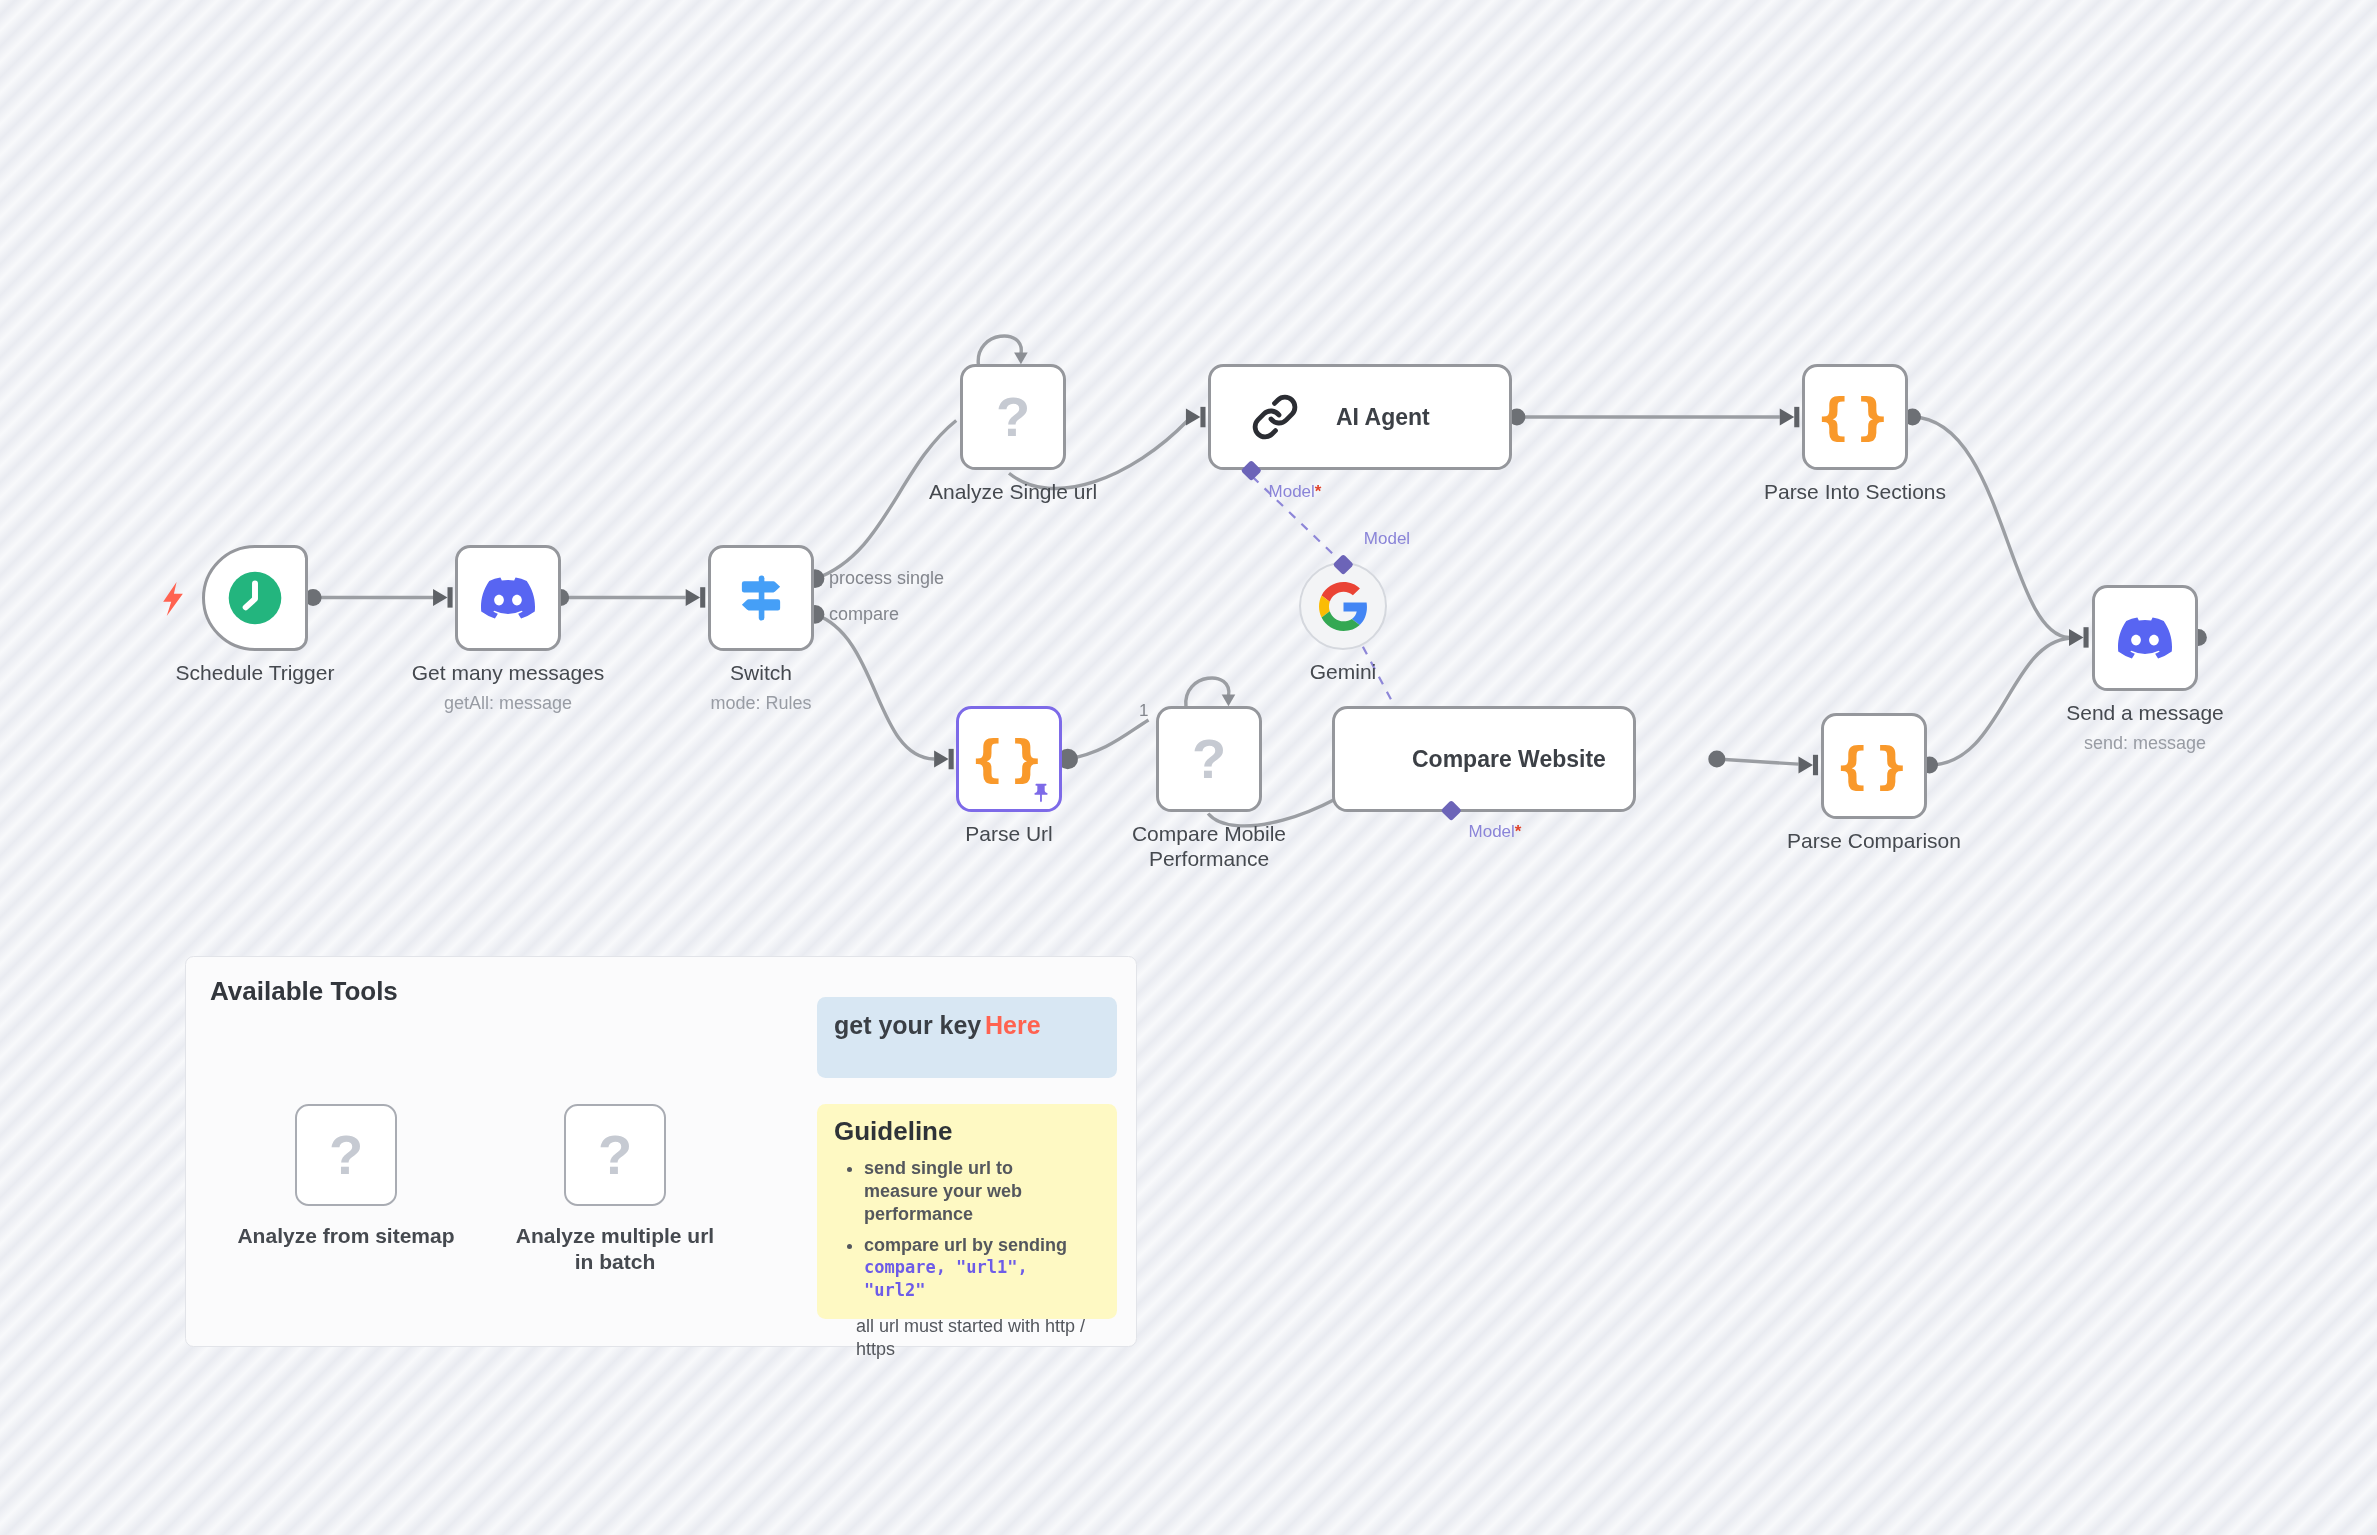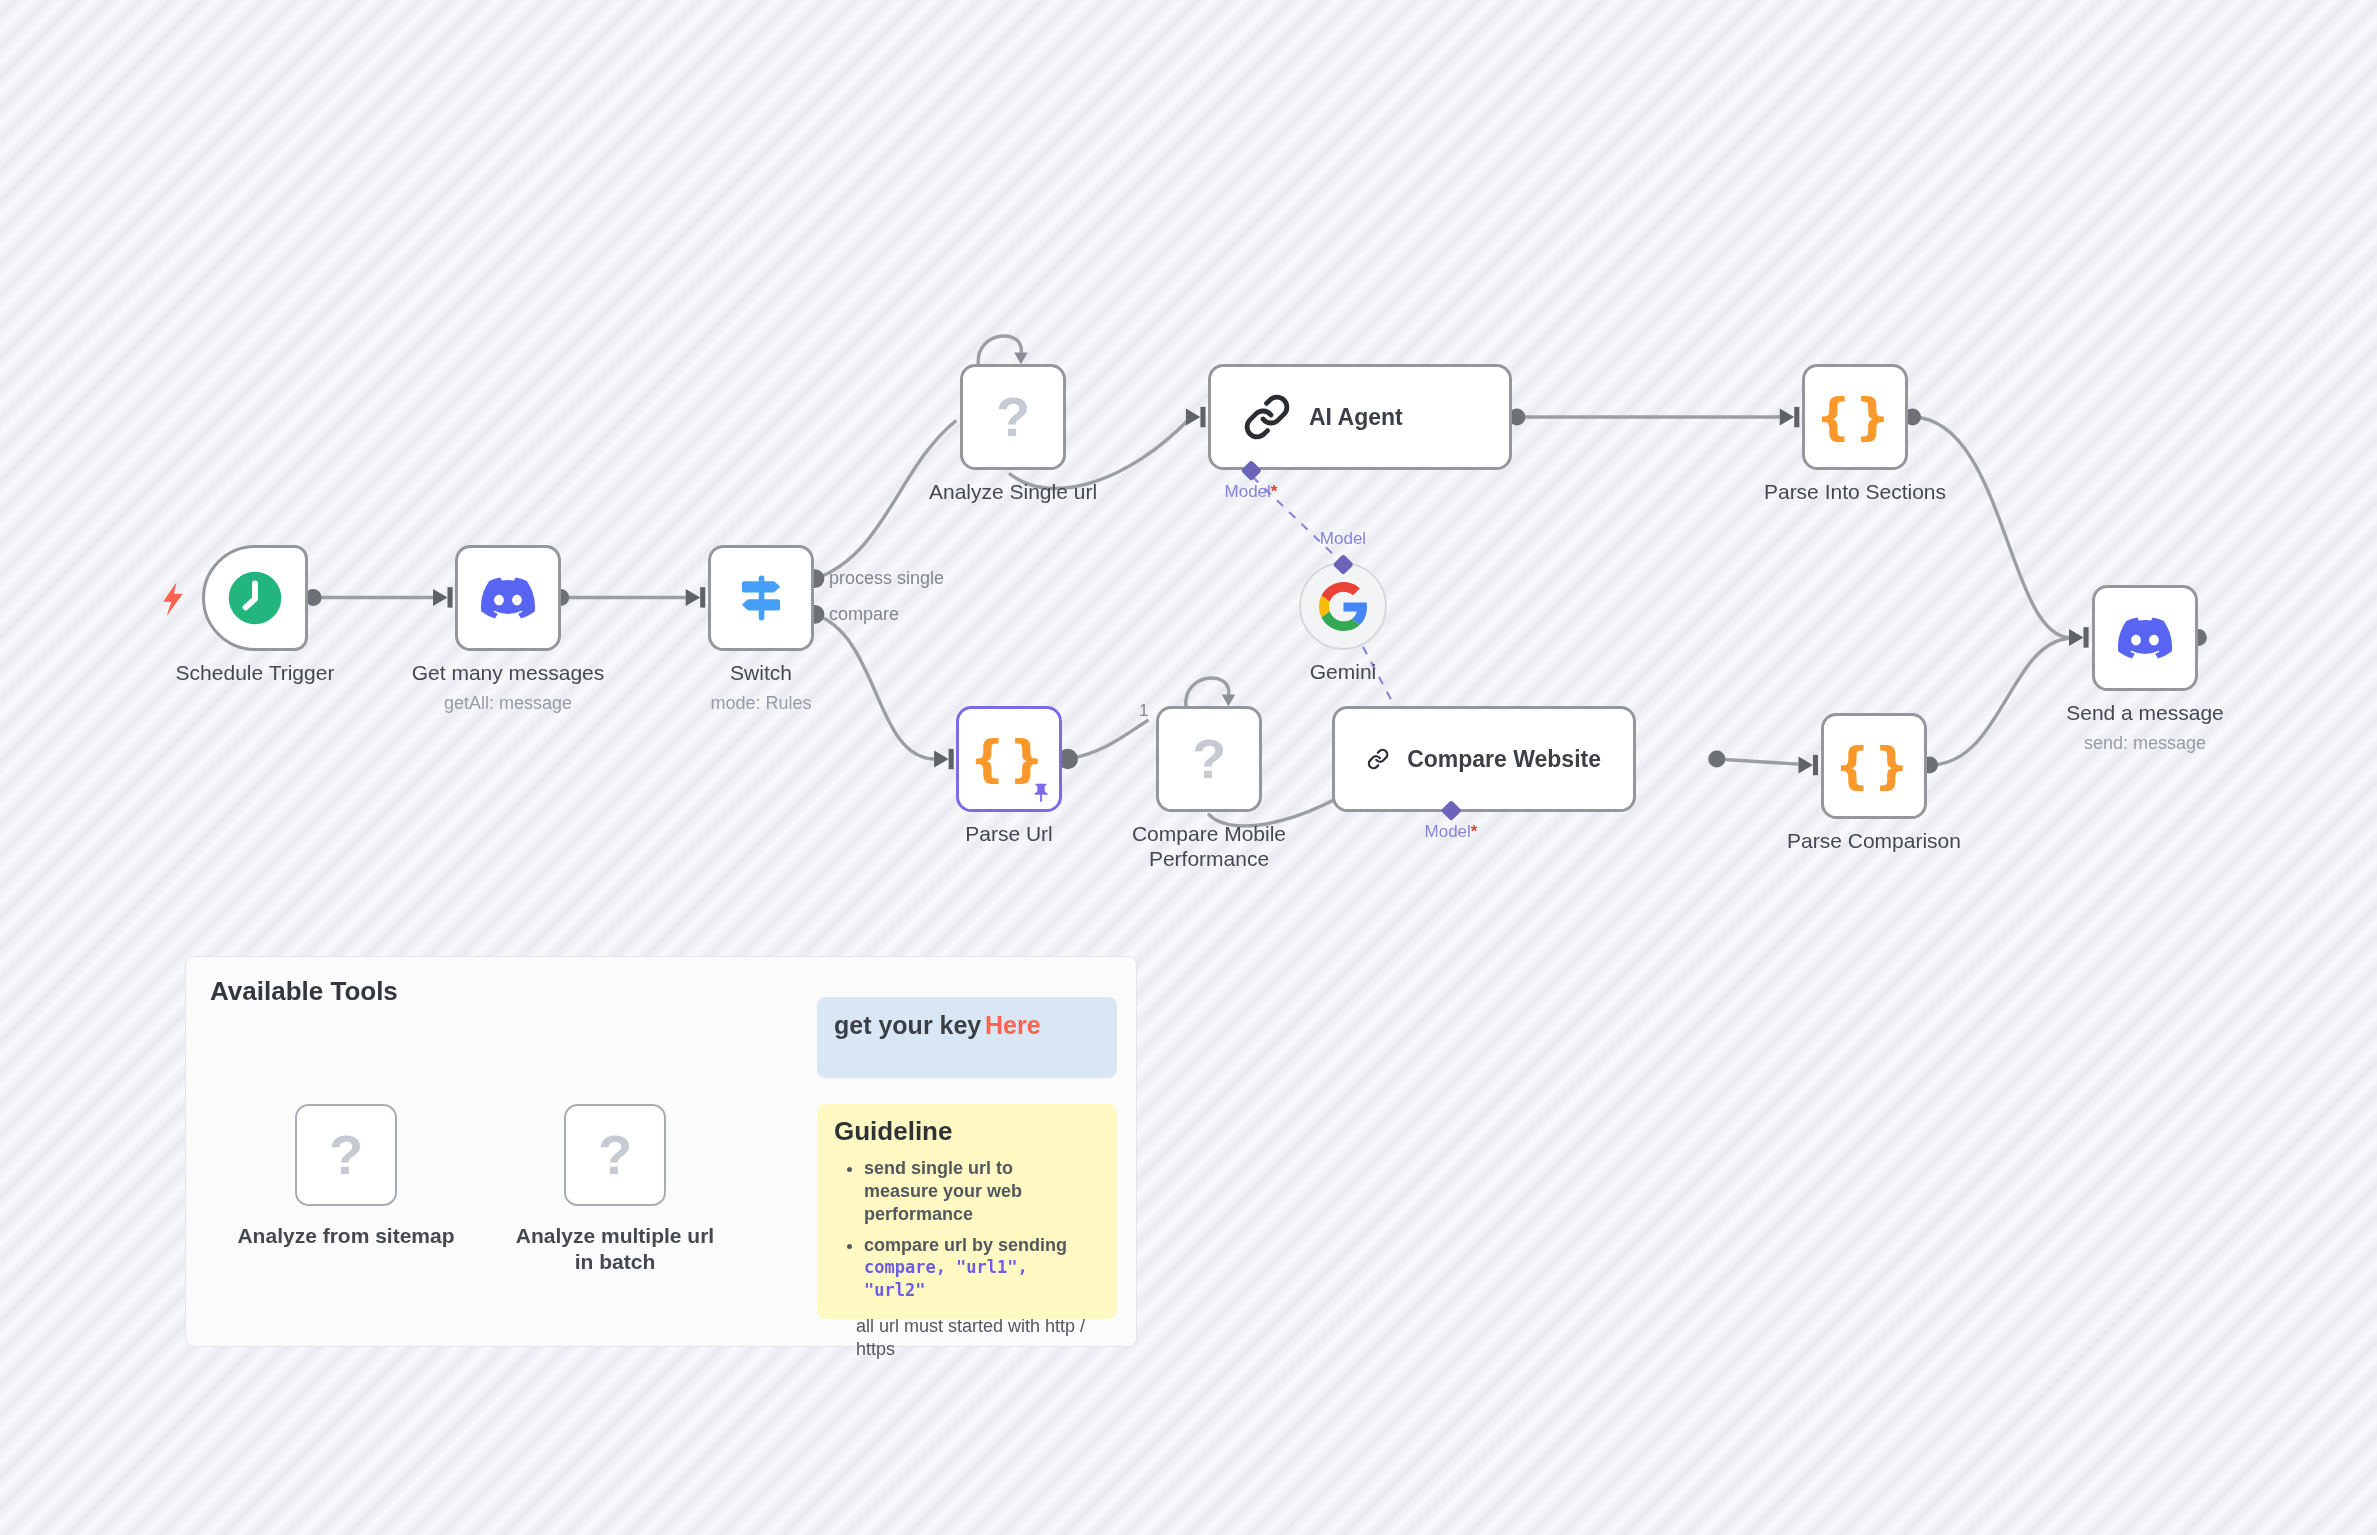--- a/index.html
+++ b/index.html
@@ -17,39 +17,39 @@
   .inmarker{fill:#5f6267;}
   .looparrow{fill:#8b8e94;}
 
   .node{position:absolute;}
   .box{
     position:relative;background:#fff;border:3px solid #95979c;border-radius:15.3px;
     width:106px;height:106px;box-sizing:border-box;
     display:flex;align-items:center;justify-content:center;
   }
   .trigger .box{border-radius:53px 13.6px 13.6px 53px;}
-  .wide .box{width:304px;justify-content:flex-start;padding:0 32px;gap:18px;}
+  .wide .box{width:304px;justify-content:flex-start;padding:0 40px;gap:37px;}
   .selected .box{border-color:#7d6ae8;}
   .circle .box{width:88px;height:88px;border-radius:50%;border:2.1px solid #d5d8de;background:#f3f4f6;}
   .nlabel{
     position:absolute;top:100%;margin-top:10.2px;left:50%;transform:translateX(-50%);
     font-size:21px;font-weight:400;color:#45494f;white-space:nowrap;text-align:center;line-height:1.18;
   }
   .wrap .nlabel{white-space:normal;width:247px;}
   .nsub{
     position:absolute;top:100%;margin-top:42px;left:50%;transform:translateX(-50%);
     font-size:18px;font-weight:400;color:#989ca4;white-space:nowrap;text-align:center;
   }
   .widelabel{font-size:23px;font-weight:700;color:#3c4046;white-space:nowrap;}
 
   .qmark{font-size:56px;font-weight:700;color:#c6cad2;line-height:1;}
   .braces{font-size:49px;font-weight:700;color:#f9992b;letter-spacing:4.3px;line-height:1;font-family:"DejaVu Sans",sans-serif;}
 
   .elabel{position:absolute;font-size:18px;color:#83868d;white-space:nowrap;}
-  .model-label{position:absolute;transform:translateX(-50%);font-size:17px;color:#8a84d8;white-space:nowrap;font-weight:400;}
+  .model-label{position:absolute;transform:translateX(-50%);font-size:17px;color:#8a84d8;white-space:nowrap;font-weight:400;margin-left:44px;}
   .req{color:#e0442e;font-weight:700;}
   .diamond{position:absolute;width:14.5px;height:14.5px;background:#6c64b8;transform:rotate(45deg);border-radius:2.6px;}
 
   .pin{position:absolute;right:6.8px;bottom:5.1px;}
 
   
   .panel{
     position:absolute;left:185px;top:956px;width:952px;height:391px;
     background:#fbfbfc;border:1.7px solid #e2e4e9;border-radius:8.5px;box-sizing:border-box;
   }

